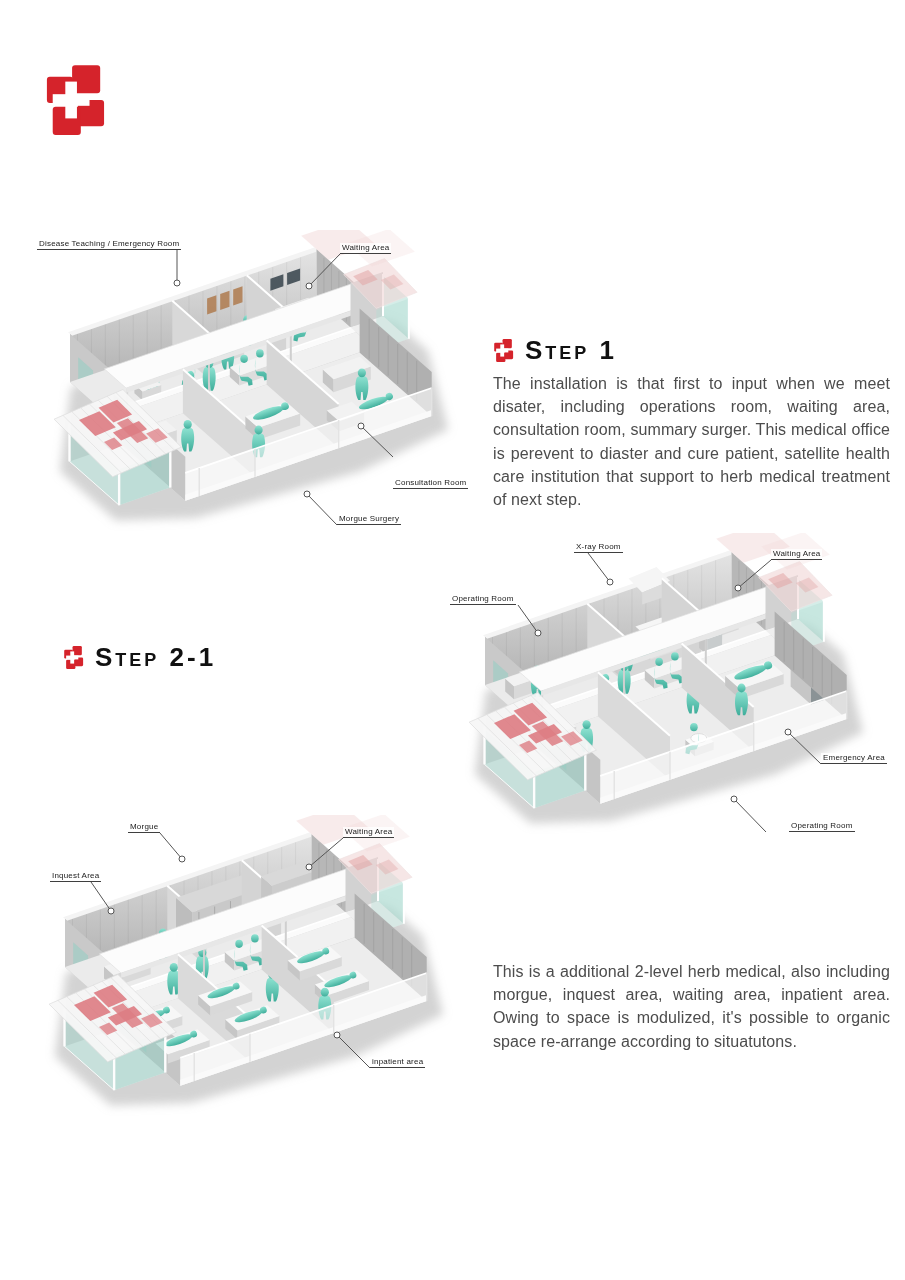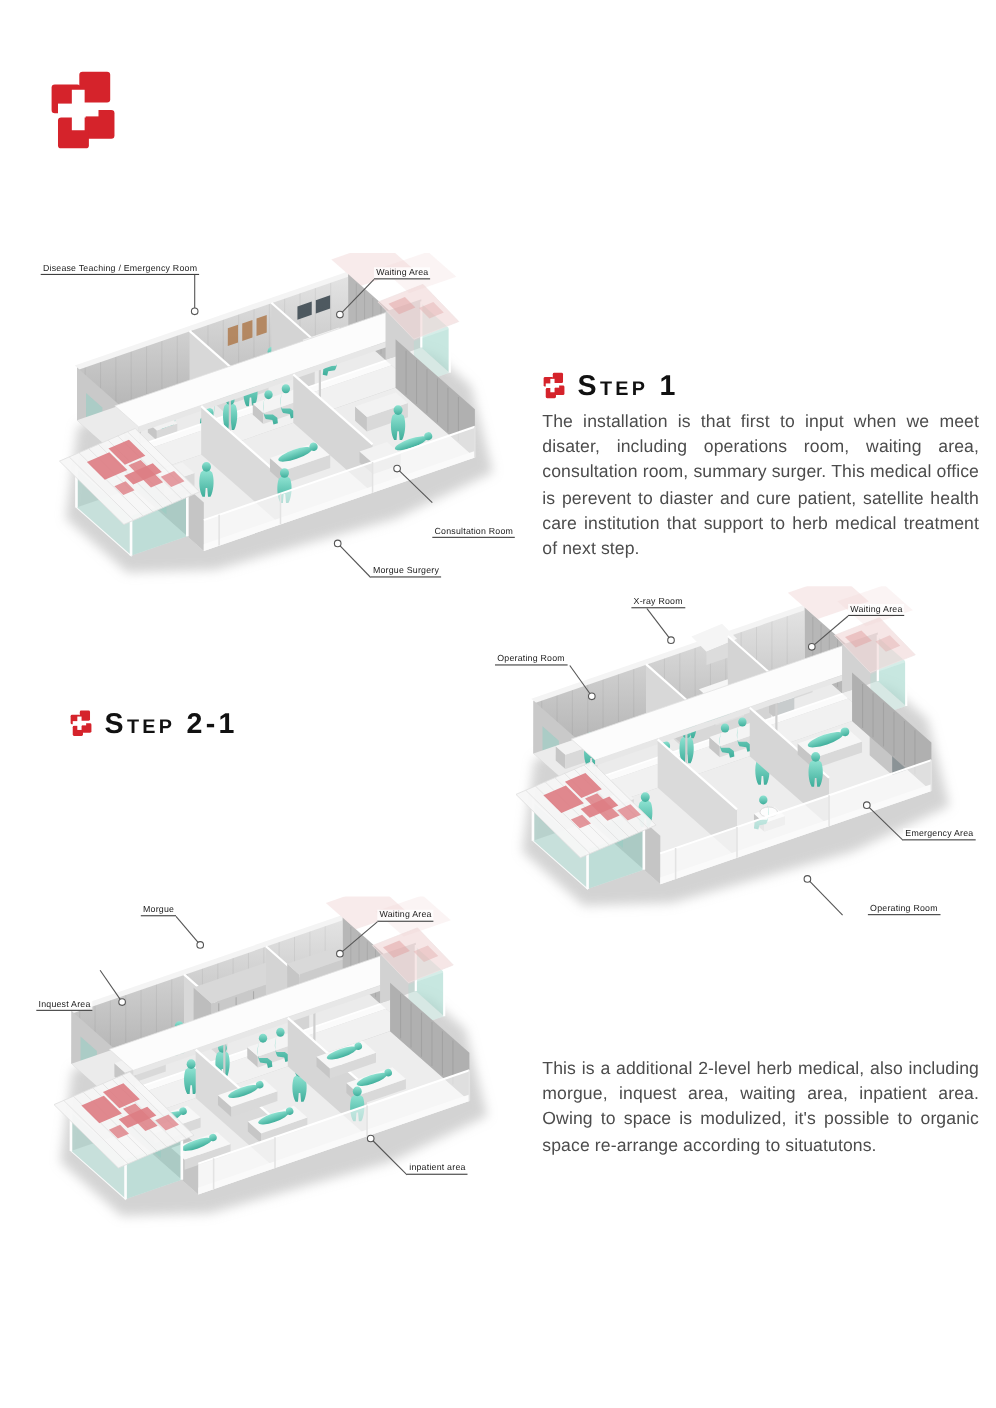--- a/index.html
+++ b/index.html
@@ -676,21 +676,21 @@
       <circle cx="157" cy="44" r="3" fill="#ffffff" stroke="#555" stroke-width="1"></circle>
       <line x1="318" y1="23" x2="284" y2="52" stroke="#555" stroke-width="1"></line>
       <circle cx="284" cy="52" r="3" fill="#ffffff" stroke="#555" stroke-width="1"></circle>
       <line x1="66" y1="67" x2="86" y2="96" stroke="#555" stroke-width="1"></line>
       <circle cx="86" cy="96" r="3" fill="#ffffff" stroke="#555" stroke-width="1"></circle>
       <line x1="345" y1="253" x2="312" y2="220" stroke="#555" stroke-width="1"></line>
       <circle cx="312" cy="220" r="3" fill="#ffffff" stroke="#555" stroke-width="1"></circle>
     </svg>
     <div class="room-label" style="left: 103px; top: 7px;">Morgue</div>
     <div class="room-label" style="left: 318px; top: 12px;">Waiting Area</div>
-    <div class="room-label" style="left: 8px; top: 56px; margin-top: 37px;">Inquest Area</div>
+    <div class="room-label" style="left: 25px; top: 56px;">Inquest Area</div>
     <div class="room-label" style="left: 345px; top: 242px;">inpatient area</div>
   </div>
 
 <div class="abs step step-1">
   <div class="step-head">
     <svg class="step-ico" viewBox="0 0 64 78">
       <g fill="#d5232b">
         <rect x="29" y="3" width="29" height="29" rx="4"></rect>
         <rect x="3" y="15" width="27" height="27" rx="4"></rect>
         <rect x="35" y="39" width="27" height="27" rx="4"></rect>

